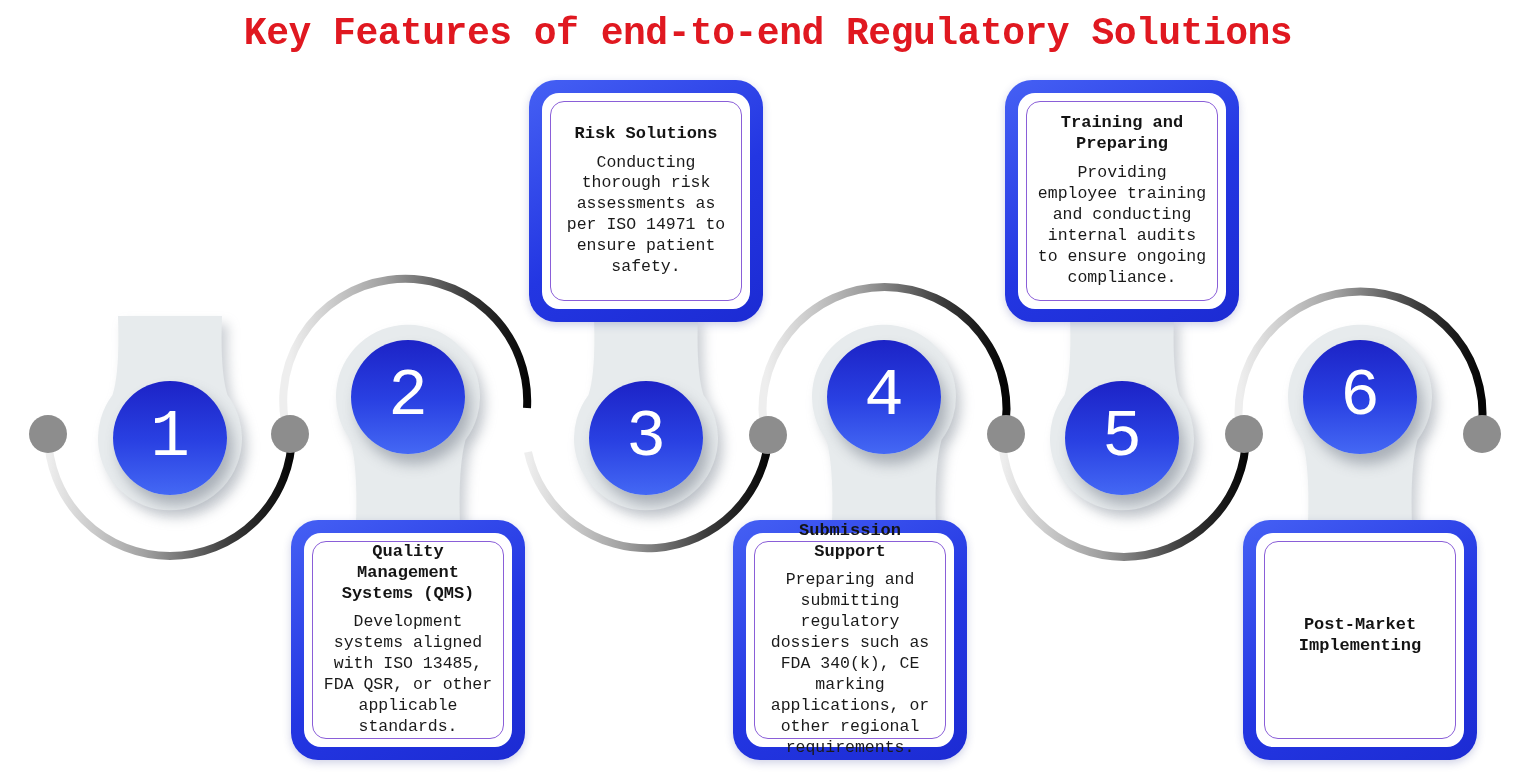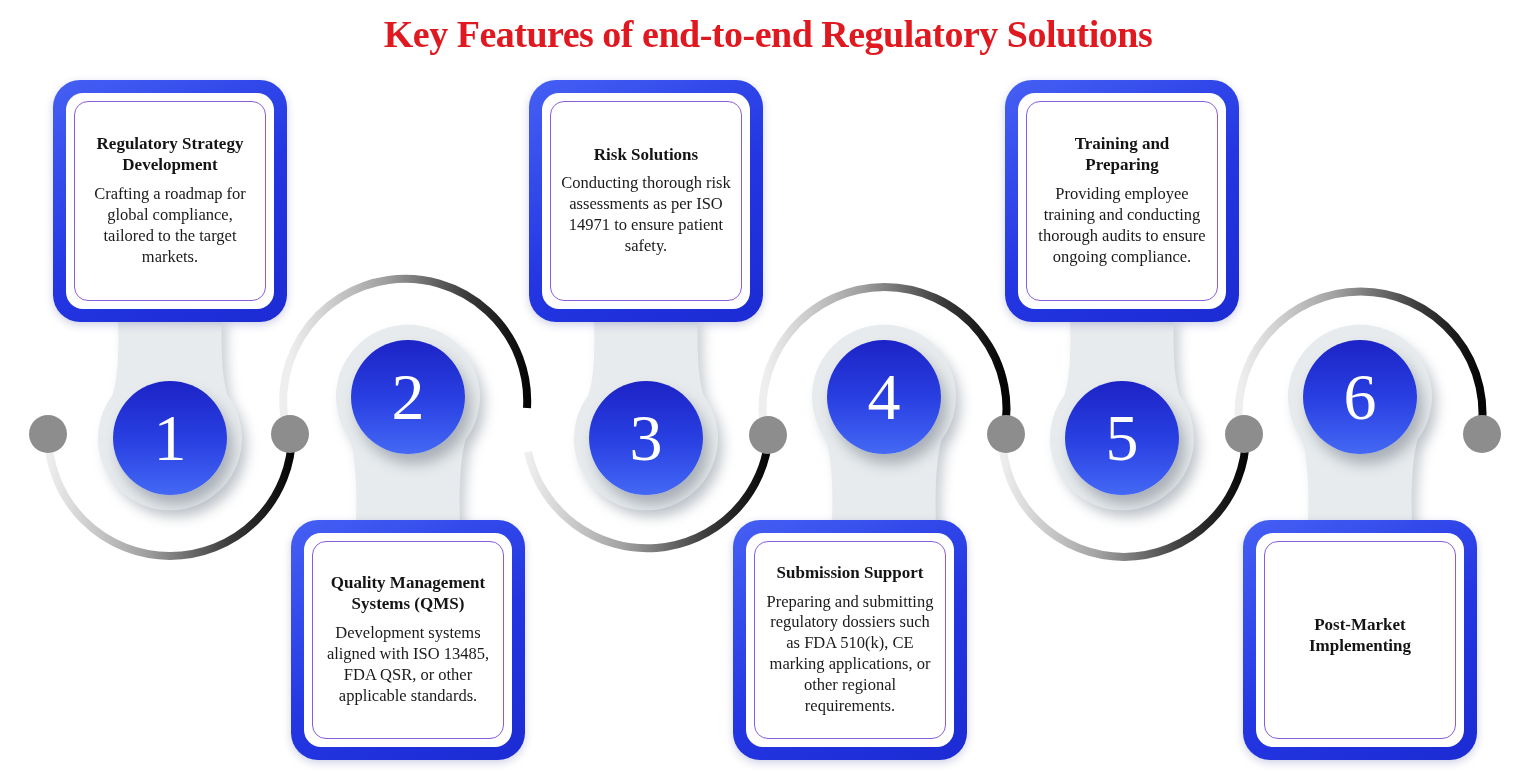--- a/index.html
+++ b/index.html
@@ -1,18 +1,18 @@
 <!DOCTYPE html>
 <html><head>
 <meta charset="utf-8">
 <style>
   html,body{margin:0;padding:0;background:#ffffff;}
   .stage{
     position:relative;width:1536px;height:776px;background:#ffffff;
-    font-family:Liberation Serif, serif;overflow:hidden;
+    font-family:Liberation Mono, monospace;overflow:hidden;
   }
   .page-title{
     position:absolute;top:12px;left:0;width:100%;text-align:center;
     font-size:38px;font-weight:800;color:#e01820;letter-spacing:-0.5px;
   }
   svg.decor{position:absolute;left:0;top:0;}
   .neck{fill:#e7ebed;filter:drop-shadow(6px 8px 6px rgba(110,120,135,0.35));}
   .arc{fill:none;stroke-width:8;stroke-linecap:butt;}
   .dot{fill:#8d8d8d;}
   .circle{
@@ -127,28 +127,20 @@
   <div class="circle" style="left:827px;top:340px">
     <span>4</span>
     </div>
   <div class="circle" style="left:1065px;top:381px">
     <span>5</span>
     </div>
   <div class="circle" style="left:1303px;top:340px">
     <span>6</span>
     </div>
 
-  <div class="card above" style="left:53px">
-    <div class="card-white">
-      <div class="card-violet">
-        <div class="card-heading">Regulatory Strategy Development</div>
-        <div class="card-body">Crafting a roadmap for global compliance, tailored to the target markets.</div>
-      </div>
-    </div>
-  </div>
 
   <div class="card below" style="left:291px">
     <div class="card-white">
       <div class="card-violet">
         <div class="card-heading">Quality Management Systems (QMS)</div>
         <div class="card-body">Development systems aligned with ISO 13485, FDA QSR, or other applicable standards.</div>
       </div>
     </div>
   </div>
 
@@ -158,30 +150,30 @@
         <div class="card-heading">Risk Solutions</div>
         <div class="card-body">Conducting thorough risk assessments as per ISO 14971 to ensure patient safety.</div>
       </div>
     </div>
   </div>
 
   <div class="card below" style="left:733px">
     <div class="card-white">
       <div class="card-violet">
         <div class="card-heading">Submission Support</div>
-        <div class="card-body">Preparing and submitting regulatory dossiers such as FDA 510(k), CE marking applications, or other regional requirements.</div>
+        <div class="card-body">Preparing and submitting regulatory dossiers such as FDA 340(k), CE marking applications, or other regional requirements.</div>
       </div>
     </div>
   </div>
 
   <div class="card above" style="left:1005px">
     <div class="card-white">
       <div class="card-violet">
         <div class="card-heading">Training and Preparing</div>
-        <div class="card-body">Providing employee training and conducting thorough audits to ensure ongoing compliance.</div>
+        <div class="card-body">Providing employee training and conducting internal audits to ensure ongoing compliance.</div>
       </div>
     </div>
   </div>
 
   <div class="card below" style="left:1243px">
     <div class="card-white">
       <div class="card-violet">
         <div class="card-heading">Post-Market Implementing</div>
       </div>
     </div>

